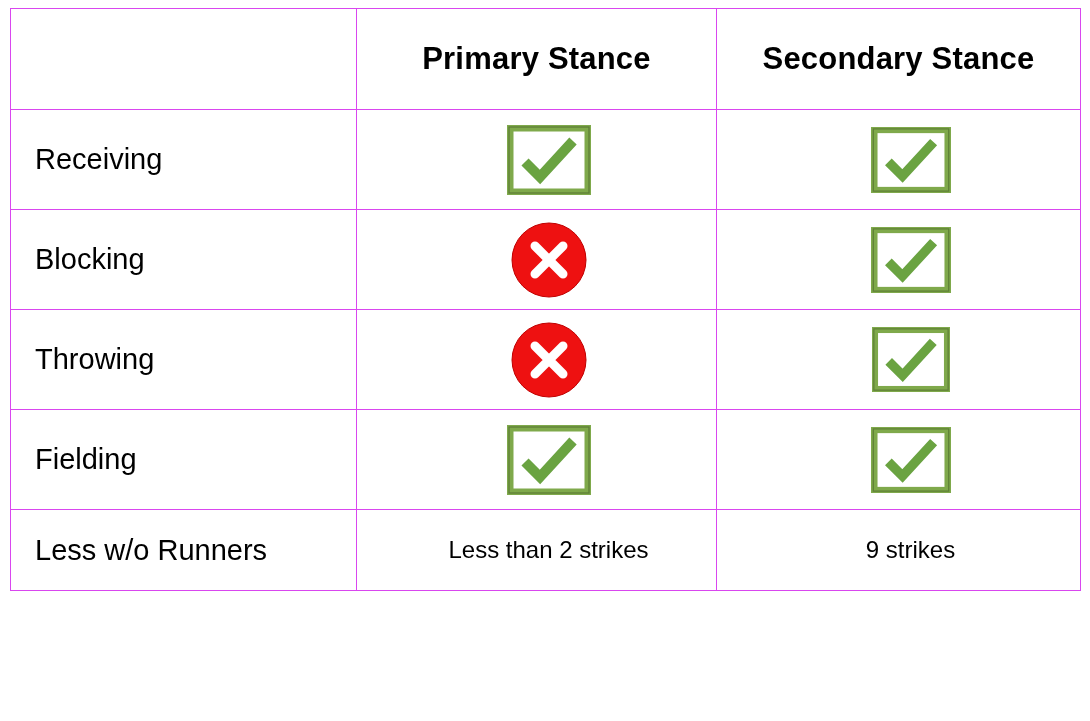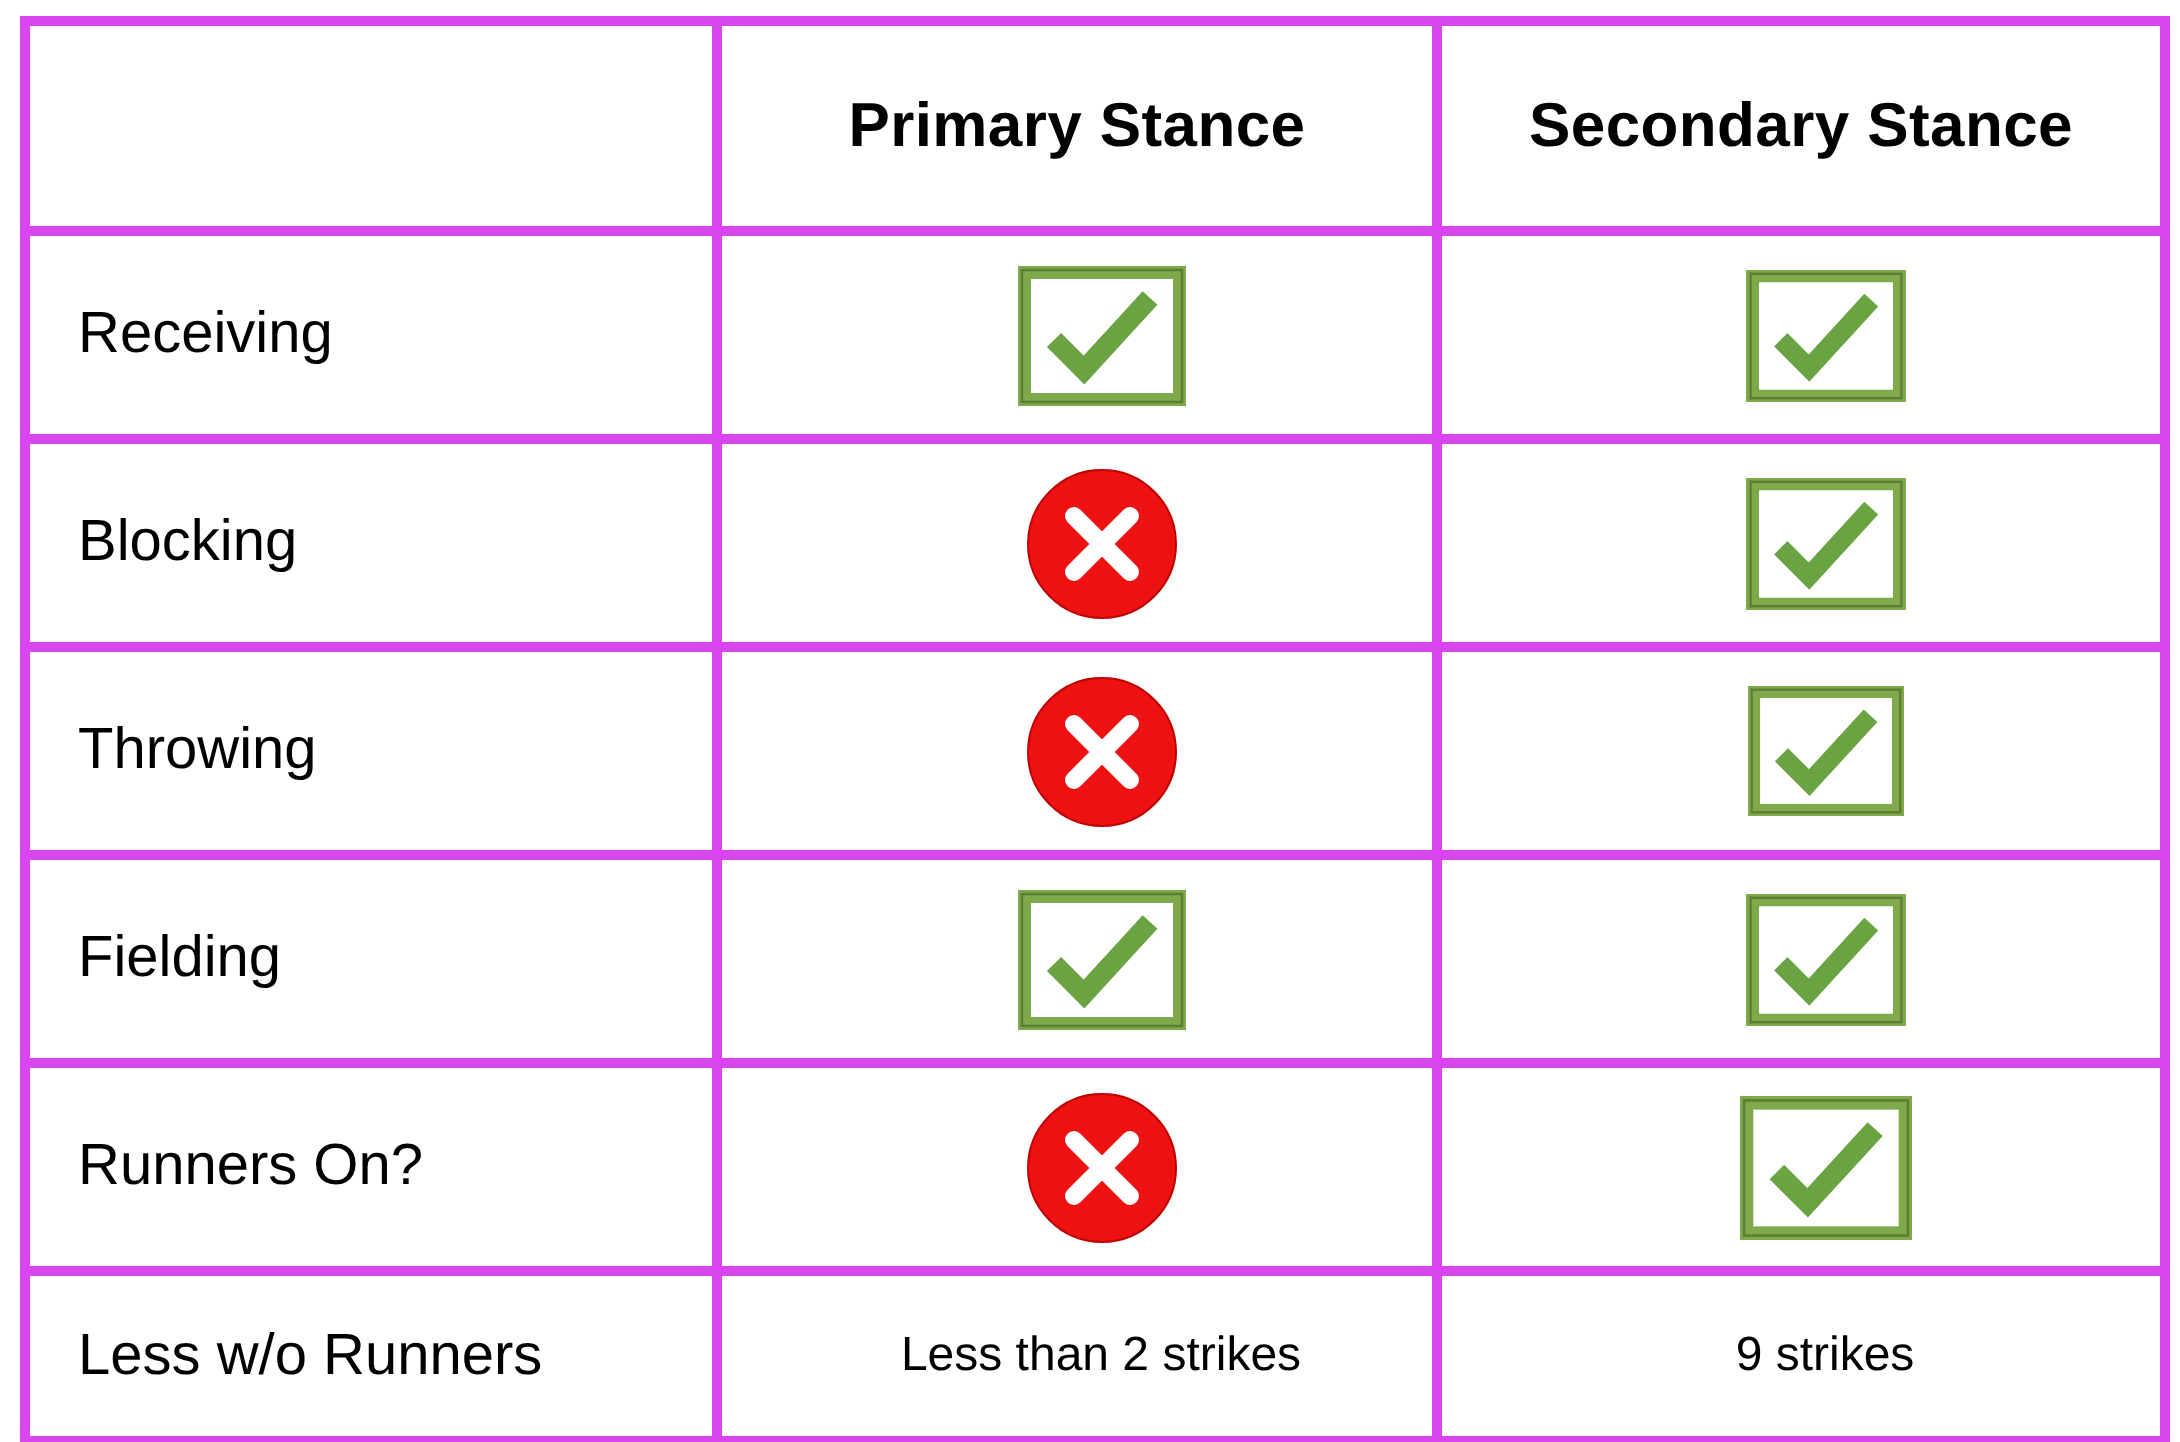--- a/index.html
+++ b/index.html
@@ -21,21 +21,21 @@
     box-sizing: border-box;
     padding: 8px 10px 10px 10px;
   }
   table.stance-table {
     border-collapse: collapse;
     width: 1070px;
     table-layout: fixed;
   }
   table.stance-table td,
   table.stance-table th {
-    border: 5px solid #d946ef;
+    border: 1px solid #d946ef;
     padding: 0;
     vertical-align: middle;
   }
   col.c-label { width: 346px; }
   col.c-primary { width: 360px; }
   col.c-secondary { width: 364px; }
 
   tr.header-row th {
     height: 100px;
     font-size: 31px;
@@ -174,40 +174,20 @@
           <div class="mark-wrap">
             <svg class="icon-check" width="80" height="66" viewBox="0 0 84 70">
               <rect x="2" y="2" width="80" height="66" fill="#FFFFFF" stroke="#7FA94B" stroke-width="9"></rect>
               <rect x="2" y="2" width="80" height="66" fill="none" stroke="#5E7F36" stroke-width="1.3"></rect>
               <path d="M18 37 L33 52 L66 16" fill="none" stroke="#6AA341" stroke-width="10" stroke-linecap="butt" stroke-linejoin="miter"></path>
             </svg>
           </div>
         </td>
       </tr>
 
-      <tr class="data-row">
-        <td class="row-label">Runners On?</td>
-        <td class="mark-cell">
-          <div class="mark-wrap">
-            <svg class="icon-cross" width="78" height="78" viewBox="0 0 78 78">
-              <circle cx="39" cy="39" r="37" fill="#EE1111" stroke="#C00000" stroke-width="1"></circle>
-              <path d="M25 25 L53 53 M53 25 L25 53" stroke="#FFFFFF" stroke-width="9" stroke-linecap="round"></path>
-            </svg>
-          </div>
-        </td>
-        <td class="mark-cell">
-          <div class="mark-wrap">
-            <svg class="icon-check" width="86" height="72" viewBox="0 0 84 70">
-              <rect x="2" y="2" width="80" height="66" fill="#FFFFFF" stroke="#7FA94B" stroke-width="9"></rect>
-              <rect x="2" y="2" width="80" height="66" fill="none" stroke="#5E7F36" stroke-width="1.3"></rect>
-              <path d="M18 37 L33 52 L66 16" fill="none" stroke="#6AA341" stroke-width="10" stroke-linecap="butt" stroke-linejoin="miter"></path>
-            </svg>
-          </div>
-        </td>
-      </tr>
 
       <tr class="data-row last-row">
         <td class="row-label">Less w/o Runners</td>
         <td class="text-cell">Less than 2 strikes</td>
         <td class="text-cell">9 strikes</td>
       </tr>
 
     </tbody>
   </table>
 </div>

